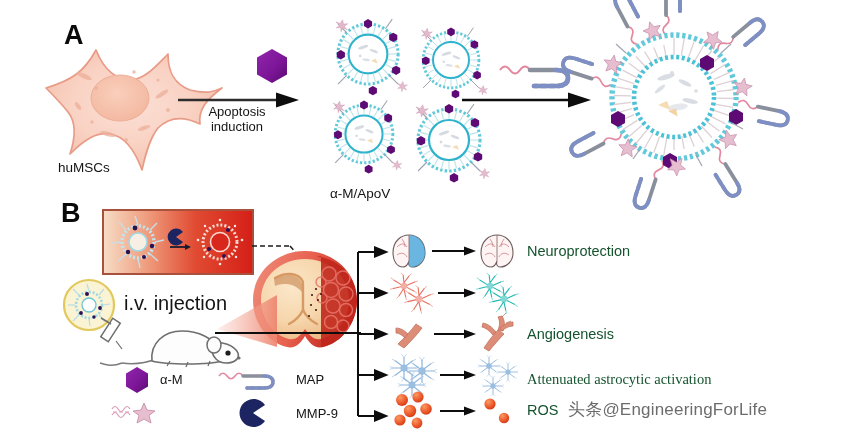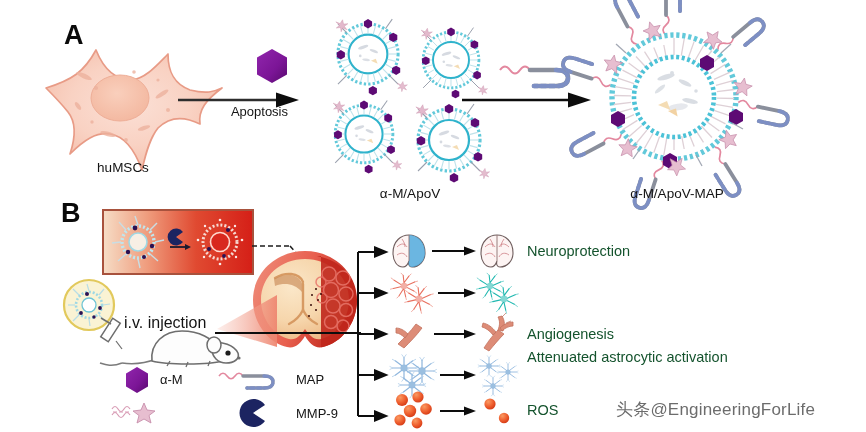--- a/index.html
+++ b/index.html
@@ -30,21 +30,21 @@
   }
 
   
   .caption {
     font-family: "Liberation Sans", sans-serif;
     font-size: 13.5px;
     color: #141414;
     white-space: nowrap;
     line-height: 1.25;
   }
-  .caption-center { text-align: center; }
+  .caption-center { text-align: left; }
   .arrow-label {
     font-family: "Liberation Sans", sans-serif;
     font-size: 13px;
     color: #141414;
     text-align: center;
     line-height: 1.18;
   }
   .outcome-label {
     font-family: "Liberation Sans", sans-serif;
     font-size: 14.5px;
@@ -52,35 +52,33 @@
     white-space: nowrap;
   }
   .legend-label {
     font-family: "Liberation Sans", sans-serif;
     font-size: 13px;
     color: #151515;
     white-space: nowrap;
   }
   .inj-label {
     font-family: "Liberation Sans", sans-serif;
-    font-size: 16px;
+    font-size: 20px;
     color: #141414;
     white-space: nowrap;
-    margin-top: 22px;
   }
 
   
   #watermark {
     font-family: "Liberation Sans", sans-serif;
     font-size: 17px;
     color: #4c4c4c;
     white-space: nowrap;
     opacity: 0.82;
     letter-spacing: 0.2px;
-    margin-left: 48px;
   }
 
   svg { display: block; overflow: visible; }
 </style>
 </head>
 <body>
 
 <div id="figure">
 
   <div class="abs panel-letter" style="left:64px; top:22px;">A</div>
@@ -134,22 +132,23 @@
       <polygon points="17,1 32,9.5 32,26.5 17,35 2,26.5 2,9.5" fill="url(#hexGrad)"></polygon>
     </svg>
   </div>
 
   <div class="abs" style="left:178px; top:92px;">
     <svg width="122" height="16" viewBox="0 0 122 16">
       <line x1="0" y1="8" x2="100" y2="8" stroke="#2d2d2d" stroke-width="2.4"></line>
       <polygon points="98,0.5 121,8 98,15.5" fill="#0d0d0d"></polygon>
     </svg>
   </div>
-  <div class="abs arrow-label" style="left:186px; top:104px; width:102px;text-align:right;">
+  <div class="abs arrow-label" style="left:186px; top:104px; width:102px;">
     <div>Apoptosis</div>
+    <div>induction</div>
   </div>
 
   <div class="abs" style="left:318px; top:8px;">
     <svg width="178" height="172" viewBox="0 0 178 172">
       <defs>
 
         <g id="vesSmall">
 
           <circle cx="0" cy="0" r="31" fill="none" stroke="#62c9da" stroke-width="3.2" stroke-dasharray="2.4 2.2"></circle>
 
@@ -375,21 +374,20 @@
         <g stroke="#9aa0ad" stroke-width="1.3" fill="none" opacity="0.9">
           <path d="M47,-44 l10,-9"></path>
             <path d="M58,26 l11,6"></path>
           <path d="M-48,-44 l-10,-9"></path>
             <path d="M22,58 l6,11"></path>
           <path d="M-34,52 l-7,10"></path>
         </g>
       </g>
     </svg>
   </div>
-  <div class="abs caption caption-center" style="left:592px; top:186px; width:170px;">α-M/ApoV-MAP</div>
 
   <div class="abs panel-letter" style="left:61px; top:200px;">B</div>
 
   <div class="abs" style="left:102px; top:209px;">
     <svg width="152" height="66" viewBox="0 0 152 66">
       <defs>
         <linearGradient id="insetGrad" x1="0%" y1="0%" x2="100%" y2="0%">
           <stop offset="0%" stop-color="#f6ddc6"></stop>
           <stop offset="30%" stop-color="#ef9b7c"></stop>
           <stop offset="62%" stop-color="#e04a31"></stop>
@@ -761,21 +759,21 @@
           </g>
         <g transform="translate(118,17) scale(0.58)">
             <use href="#astroCell"></use>
           </g>
         <g transform="translate(103,31) scale(0.6)">
             <use href="#astroCell"></use>
           </g>
       </g>
     </svg>
   </div>
-  <div class="abs outcome-label" style="left:527px; top:349px;">Attenuated astrocytic activation</div>
+  <div class="abs outcome-label" style="left:527px; top:371px;font-family:Liberation Serif, serif;">Attenuated astrocytic activation</div>
 
   <div class="abs" style="left:390px; top:392px;">
     <svg width="128" height="40" viewBox="0 0 128 40">
       <defs>
         <radialGradient id="rosGrad" cx="35%" cy="30%" r="70%">
           <stop offset="0%" stop-color="#fa9a62"></stop>
           <stop offset="60%" stop-color="#ef6030"></stop>
           <stop offset="100%" stop-color="#d83f18"></stop>
         </radialGradient>
       </defs>

